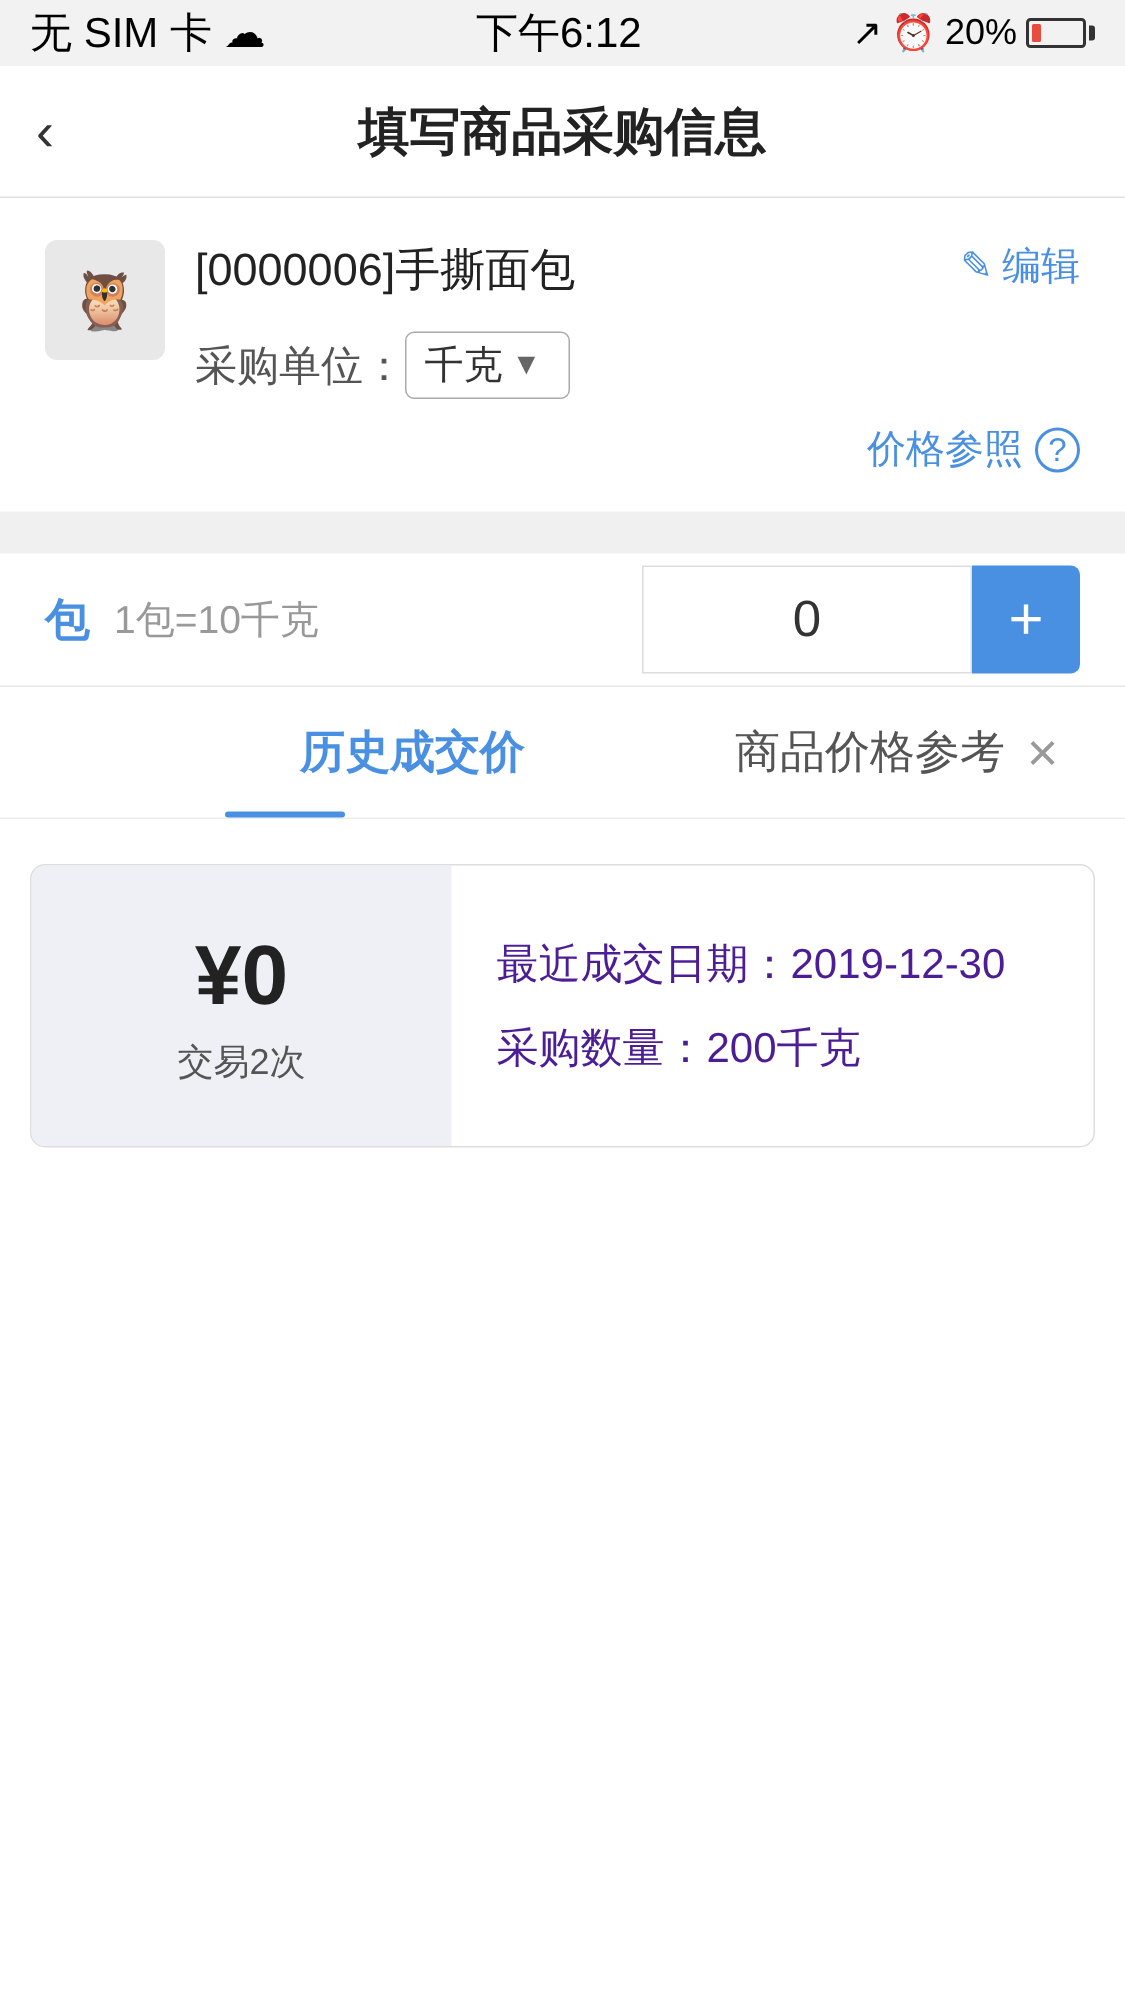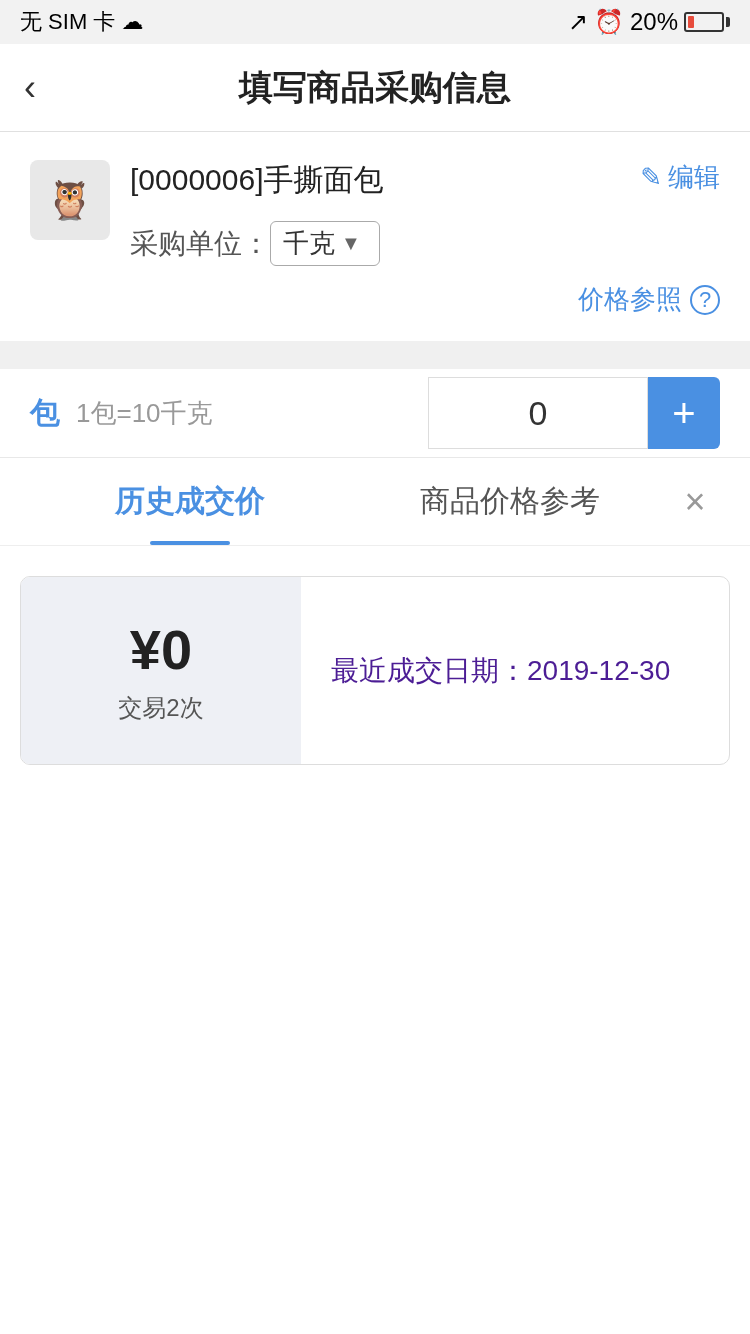--- a/index.html
+++ b/index.html
@@ -20,21 +20,21 @@
       display: flex;
       align-items: center;
       justify-content: space-between;
       padding: 0 20px;
       font-size: 26px;
     }
     .status-left {
       display: flex;
       align-items: center;
       gap: 8px;
-      font-size: 22px;
+      font-size: 28px;
       color: #000;
     }
     .status-center {
       font-size: 28px;
       color: #000;
       font-weight: 500;
     }
     .status-right {
       display: flex;
       align-items: center;
@@ -258,21 +258,21 @@
       align-items: center;
       height: 88px;
       padding: 0 30px;
       position: relative;
       border-bottom: 1px solid #eeeeee;
     }
     .tab-item {
       flex: 1;
       display: flex;
       flex-direction: column;
-      align-items: center;
+      align-items: flex-end;
       justify-content: center;
       height: 100%;
       cursor: pointer;
       position: relative;
     }
     .tab-label {
       font-size: 30px;
     }
     .tab-label.active {
       color: #4a90e2;
@@ -360,20 +360,21 @@
       background: #f0f0f0;
     }
   </style>
 </head>
 <body>
 
 <div class="status-bar">
   <div class="status-left">
     <span>无 SIM 卡 ☁</span>
   </div>
+  <div class="status-center">下午6:12</div>
   <div class="status-right">
     <span>↗</span>
     <span>⏰</span>
     <span>20%</span>
     <div class="battery-icon">
       <div class="battery-body">
         <div class="battery-fill"></div>
       </div>
       <div class="battery-tip"></div>
     </div>
@@ -445,18 +446,21 @@
   <div class="history-card-area">
     <div class="history-card">
       <div class="card-left">
         <div class="card-price">¥0</div>
         <div class="card-trade-count">交易2次</div>
       </div>
       <div class="card-right">
         <div class="card-detail-row">
           <span>最近成交日期：</span><span>2019-12-30</span>
         </div>
+        <div class="card-detail-row">
+          <span>采购数量：</span><span>200千克</span>
+        </div>
       </div>
     </div>
   </div>
 
   <div class="bottom-space"></div>
 </div>
 
 </body></html>

